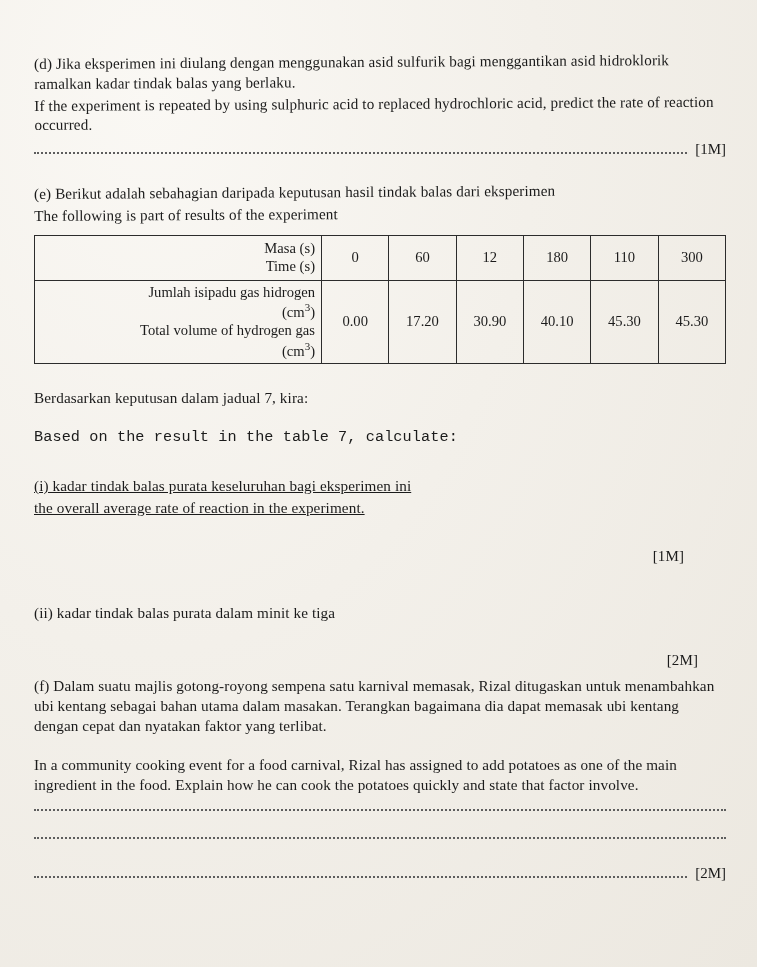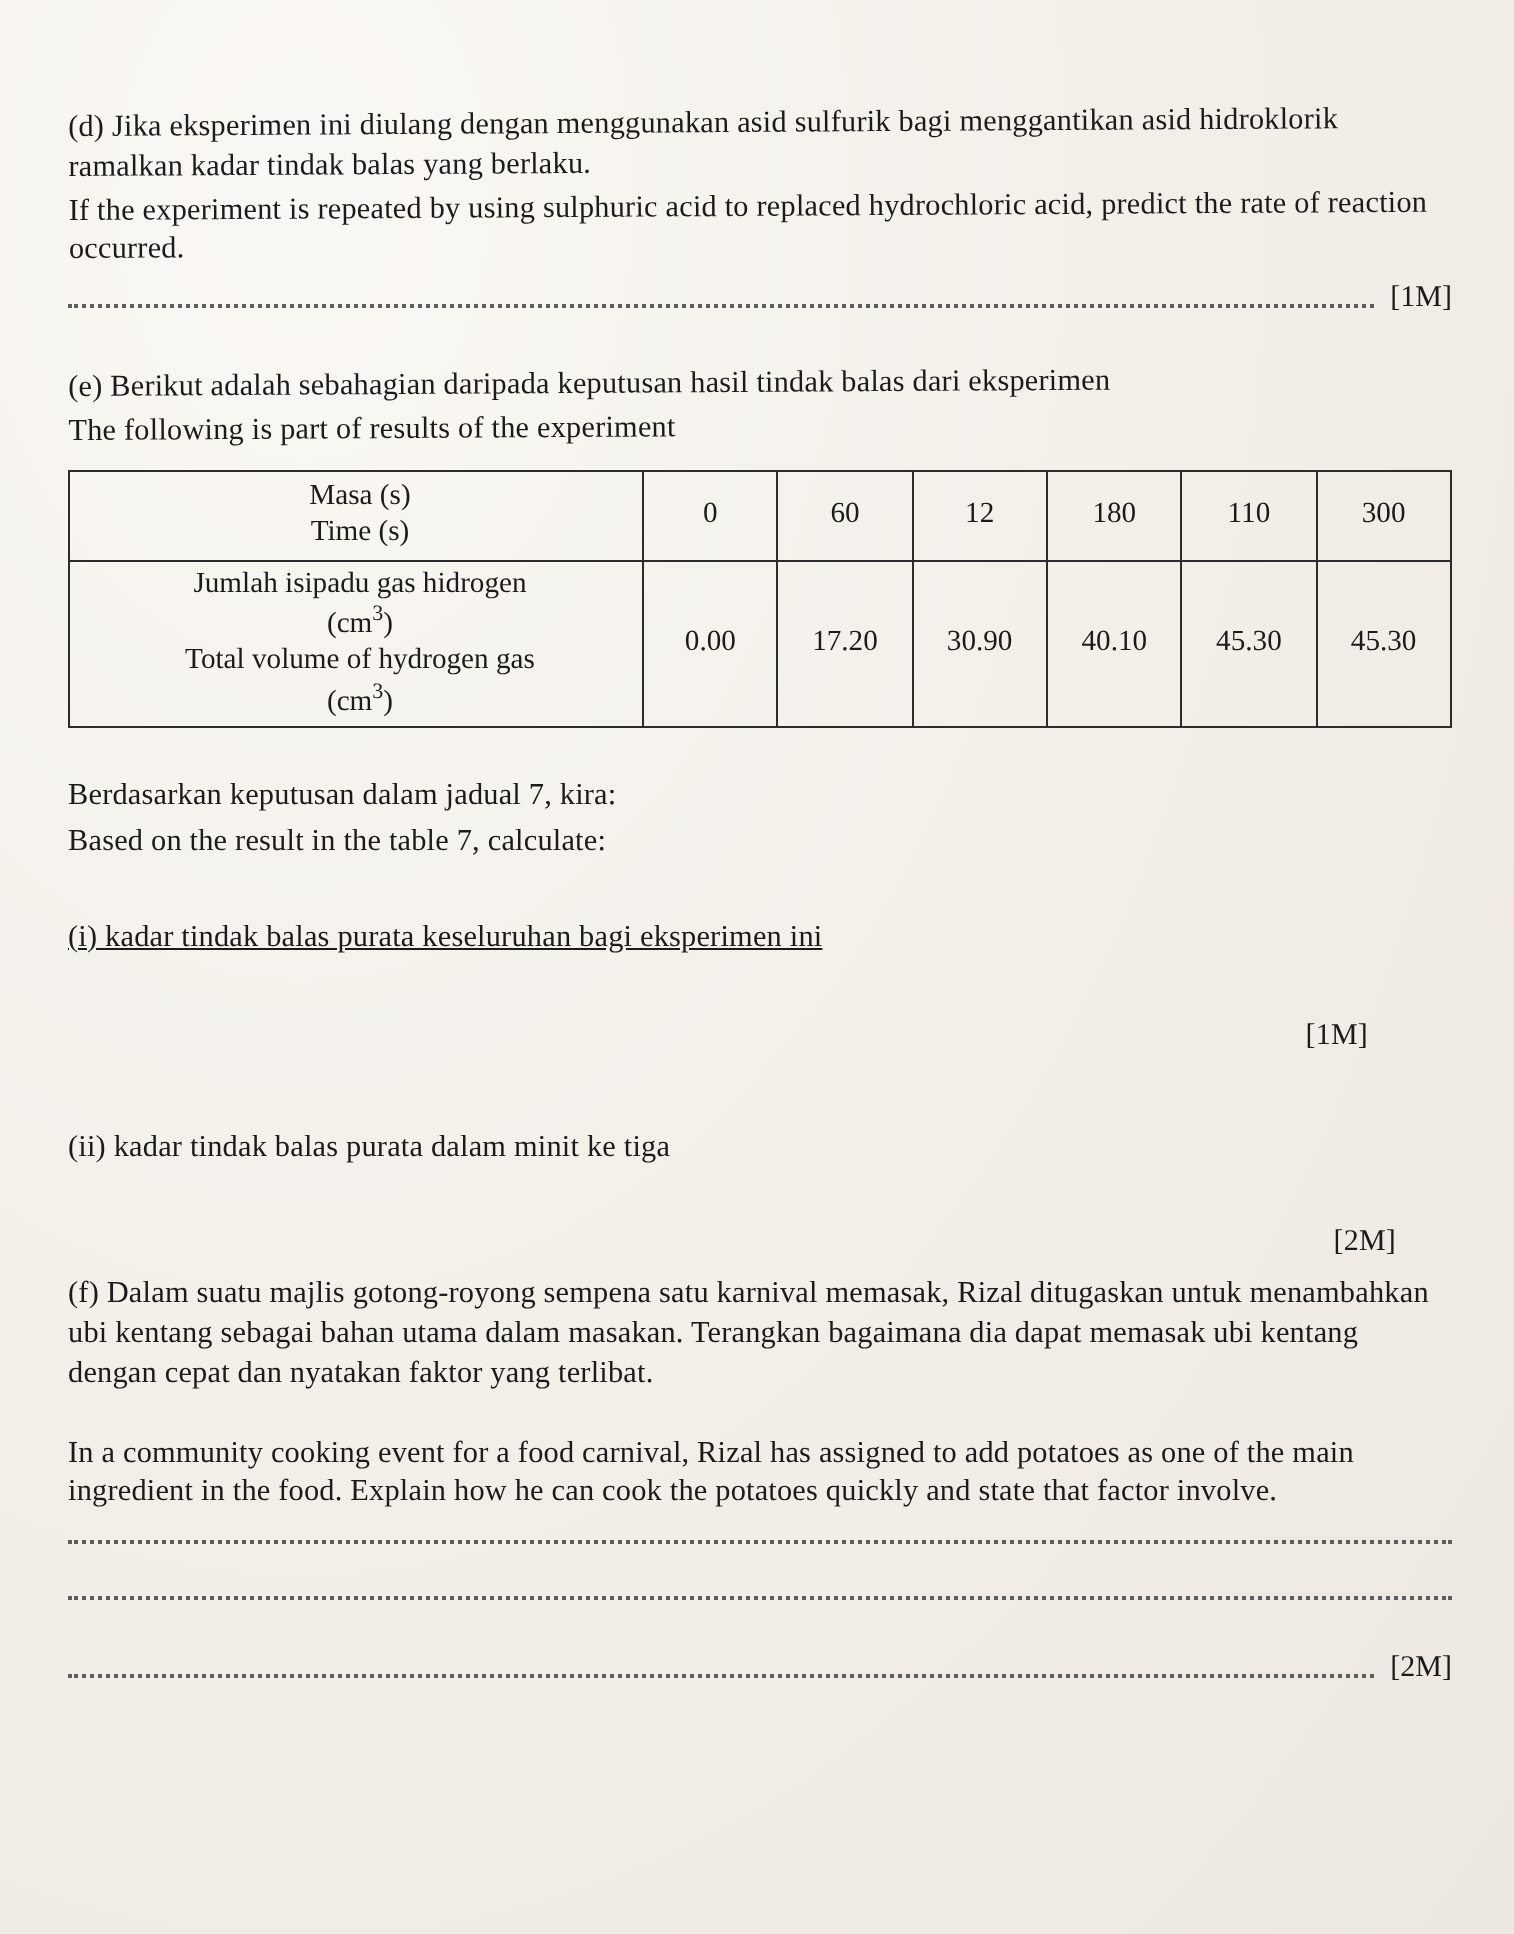--- a/index.html
+++ b/index.html
@@ -74,21 +74,21 @@
     table-layout: fixed;
   }
   table.results td {
     border: 1.6px solid #2c2c2c;
     padding: 3px 6px;
     vertical-align: middle;
     text-align: center;
     line-height: 1.22;
   }
   table.results td.label {
-    text-align: center;
+    text-align: right;
     padding-left: 10px;
     width: 270px;
   }
   .sub { font-size: 11px; vertical-align: super; }
   .row-time td { height: 38px; }
   .row-vol td { height: 74px; }
   .blk { display: block; }
 
   .bottom-lines { margin-top: 14px; }
   .bottom-lines .line-row { margin-bottom: 22px; }
@@ -148,27 +148,28 @@
         <td>45.30</td>
         <td>45.30</td>
       </tr>
     </tbody>
       </table>
 
     <div class="gap-md"></div>
 
     <div class="para" style="margin-top:8px;">
       <p>Berdasarkan keputusan dalam jadual 7, kira:</p>
-      <p style="margin-top:3px;">Based on the result in the table 7, calculate:</p>
+      <p style="margin-top:20px;font-family:Liberation Mono, monospace;">Based on the result in the table 7, calculate:</p>
     </div>
 
     <div class="gap-md"></div>
 
     <div class="para" style="margin-top:12px;text-decoration:underline;">
       <p>(i) kadar tindak balas purata keseluruhan bagi eksperimen ini</p>
+      <p style="margin-top:2px;">the overall average rate of reaction in the experiment.</p>
     </div>
 
     <p class="marks-right" style="margin-top:30px; padding-right:42px;">[1M]</p>
 
     <div class="para" style="margin-top:36px;">
       <p>(ii) kadar tindak balas purata dalam minit ke tiga</p>
     </div>
 
     <p class="marks-right" style="margin-top:28px; padding-right:28px;">[2M]</p>
 

